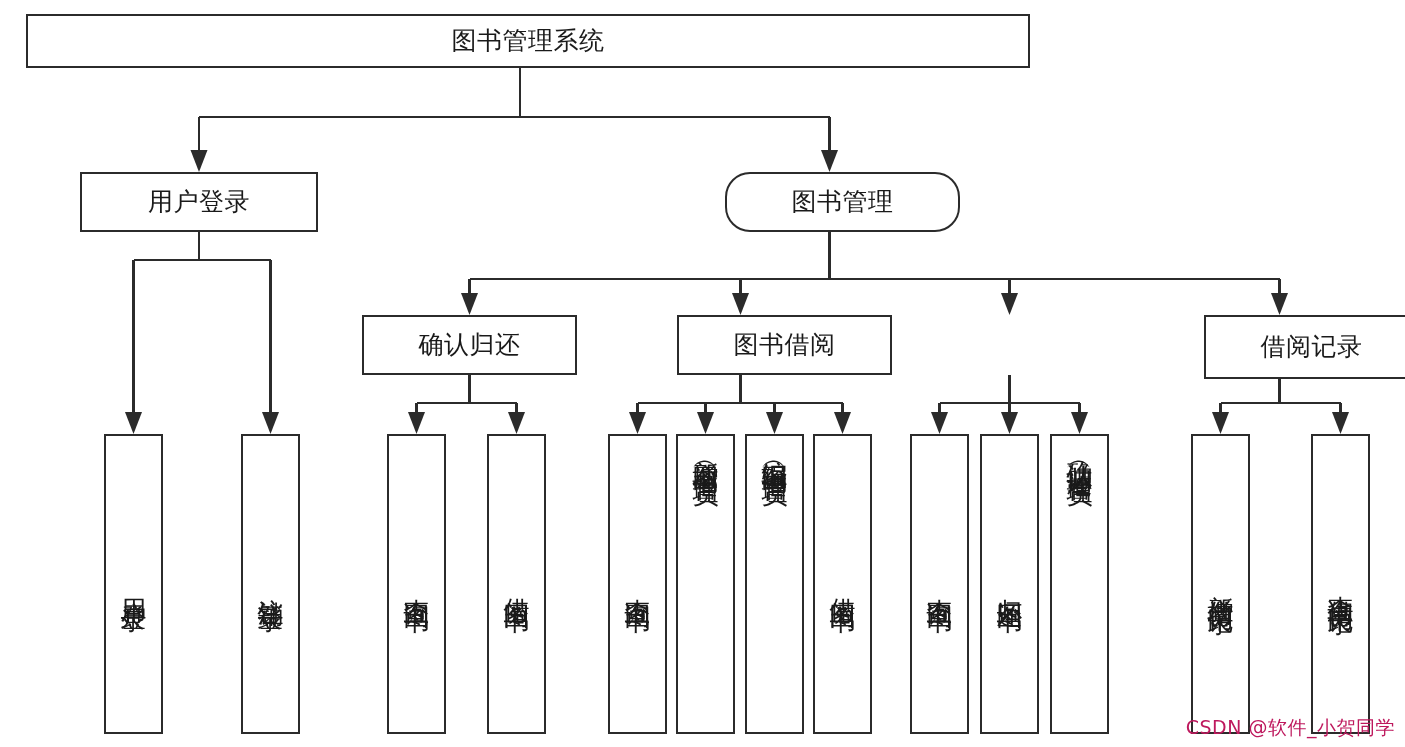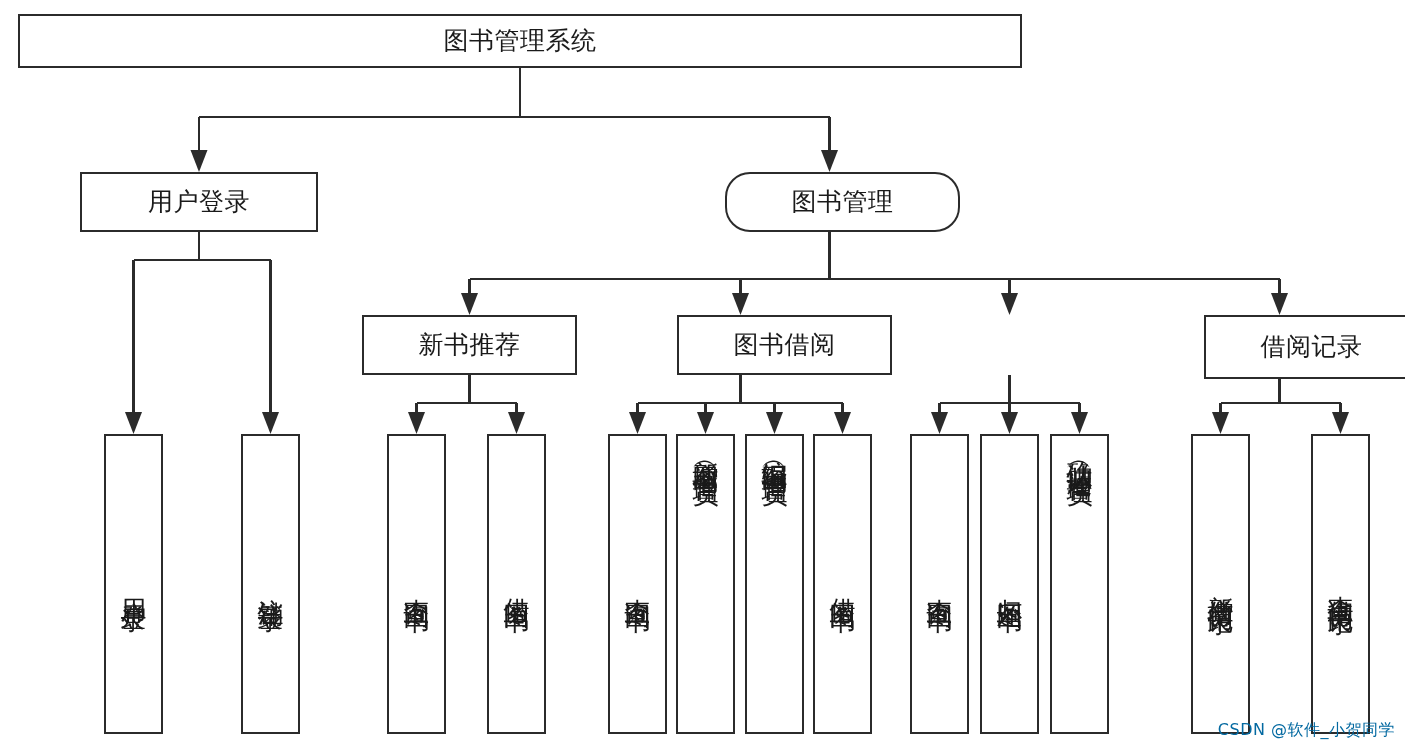--- a/index.html
+++ b/index.html
@@ -64,22 +64,22 @@
   .node.vert.top-aligned {
     align-items: flex-start;
   }
   .node.vert.top-aligned .node-label {
     padding-top: 4px;
   }
   #watermark {
     position: absolute;
     right: 10px;
     bottom: 6px;
-    font-size: 16px;
-    color: #0369a1;
+    font-size: 19px;
+    color: #be185d;
     letter-spacing: 0.5px;
     white-space: nowrap;
     pointer-events: none;
   }
 </style>
 </head>
 <body>
 
 <div id="diagram-root">
 
@@ -131,33 +131,33 @@
       <line x1="1079.5" y1="403" x2="1079.5" y2="412" stroke="#2b2b2b" stroke-width="2.6" shape-rendering="crispEdges"></line>
       <path d="M 1071 412 L 1088 412 L 1079.5 434 Z" fill="#2b2b2b"></path>
       <line x1="1279.5" y1="375" x2="1279.5" y2="403" stroke="#2b2b2b" stroke-width="2.6" shape-rendering="crispEdges"></line>
       <line x1="1220.5" y1="403" x2="1340.5" y2="403" stroke="#2b2b2b" stroke-width="2.6" shape-rendering="crispEdges"></line>
       <line x1="1220.5" y1="403" x2="1220.5" y2="412" stroke="#2b2b2b" stroke-width="2.6" shape-rendering="crispEdges"></line>
       <path d="M 1212 412 L 1229 412 L 1220.5 434 Z" fill="#2b2b2b"></path>
       <line x1="1340.5" y1="403" x2="1340.5" y2="412" stroke="#2b2b2b" stroke-width="2.6" shape-rendering="crispEdges"></line>
       <path d="M 1332 412 L 1349 412 L 1340.5 434 Z" fill="#2b2b2b"></path>
     </svg>
 
-  <div class="node horiz" id="n-root" style="left: 18px; top: 14px; width: 1004px; height: 54px;">
+  <div class="node horiz" id="n-root" style="left: 26px; top: 14px; width: 1004px; height: 54px;">
     <span class="node-label">图书管理系统</span>
   </div>
 
   <div class="node horiz" id="n-user_login" style="left: 80px; top: 172px; width: 238px; height: 60px;">
     <span class="node-label">用户登录</span>
   </div>
   <div class="node horiz" id="n-book_manage" style="left: 725px; top: 172px; width: 235px; height: 60px; border-radius: 25px;">
     <span class="node-label">图书管理</span>
   </div>
 
   <div class="node horiz" id="n-new_book_rec" style="left: 362px; top: 315px; width: 215px; height: 60px;">
-    <span class="node-label">新书推荐</span>
+    <span class="node-label">确认归还</span>
   </div>
   <div class="node horiz" id="n-book_borrow" style="left: 633px; top: 315px; width: 215px; height: 60px; margin-left: 44px;">
     <span class="node-label">图书借阅</span>
   </div>
   <div class="node horiz" id="n-borrow_record" style="left: 1204px; top: 315px; width: 215px; height: 64px;">
     <span class="node-label">借阅记录</span>
   </div>
 
   <div class="node vert" id="n-leaf_user_login" style="left: 104px; top: 434px; width: 59px; height: 300px;">
     <span class="node-label">用户登录</span>

